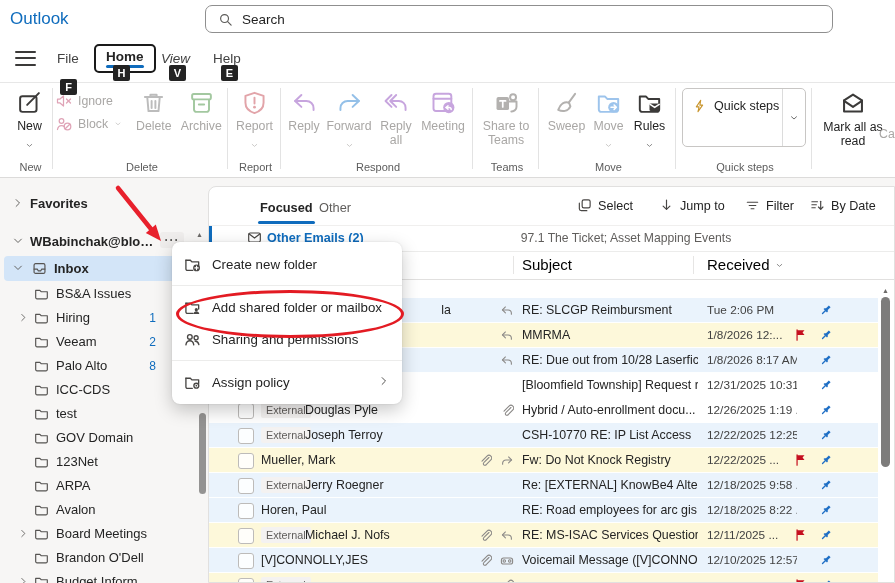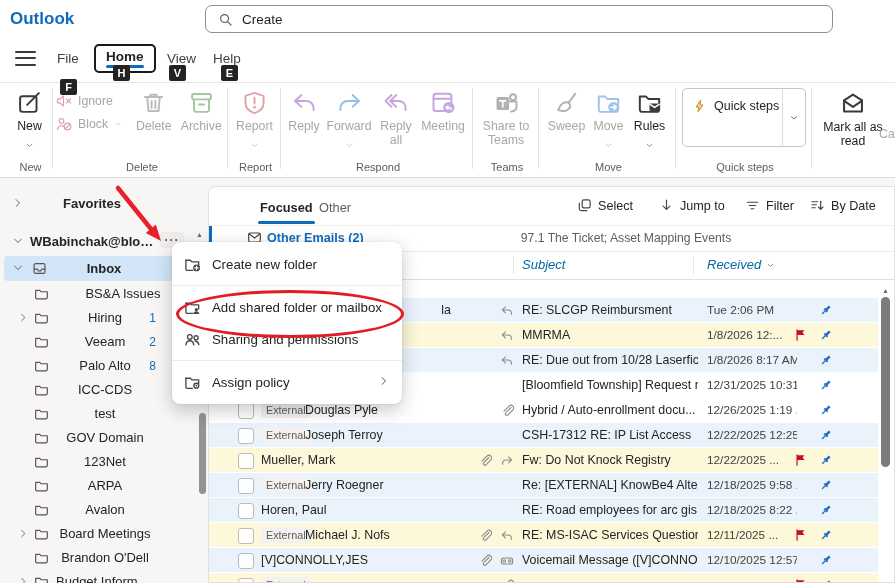--- a/index.html
+++ b/index.html
@@ -1,19 +1,19 @@
 <!DOCTYPE html>
 <html><head>
 <meta charset="utf-8">
 <style>
   html,body{margin:0;padding:0;background:#fff;}
   .stage{position:relative;width:895px;height:583px;overflow:hidden;background:#fff;
          font-family:"Liberation Sans",sans-serif;color:#242424;-webkit-font-smoothing:antialiased;}
   
-  .brand{position:absolute;left:10px;top:9px;font-size:17px;font-weight:bold;color:#0f6cbd;}
+  .brand{position:absolute;left:10px;top:9px;font-size:17px;font-weight:normal;color:#0f6cbd;}
   .searchbox{position:absolute;left:205px;top:5px;width:628px;height:28px;background:#fff;
              border:1px solid #8f8f8f;border-radius:7px;display:flex;align-items:center;gap:9px;padding:0 12px;box-sizing:border-box;}
   .searchbox .ph{font-size:13.5px;color:#1f1f1f;}
   
   .hamburger{position:absolute;left:15px;top:51px;width:21px;height:15px;cursor:pointer;}
   .hamburger i{display:block;height:2px;background:#3b3a39;border-radius:2px;margin-bottom:4.3px;}
   .navtab{position:absolute;top:51px;font-size:13.5px;color:#424242;}
   .navtab.active-box{top:44px;border:2px solid #1a1a1a;border-radius:5px;padding:3px 10px 7px;font-weight:bold;color:#242424;}
   .navtab .underline{position:absolute;left:10px;right:10px;bottom:3px;height:3px;border-radius:2px;background:#0f6cbd;}
   .keytip{position:absolute;width:17px;height:16px;background:#232323;color:#fff;font-size:11px;font-weight:bold;
@@ -37,42 +37,42 @@
   .qsteps{margin-top:2px;width:122px;height:57px;border:1px solid #c8c6c4;border-radius:5px;background:#fff;position:relative;cursor:pointer;}
   .qsteps .qlab{position:absolute;left:10px;top:10px;display:flex;gap:7px;align-items:center;font-size:12.5px;color:#242424;}
   .qsteps .qchev{position:absolute;right:0;top:0;bottom:0;width:22px;border-left:1px solid #dcdcdc;display:flex;align-items:center;justify-content:center;color:#444;}
   .overflow-frag{position:absolute;left:879px;top:127px;font-size:12.3px;color:#a9a7a5;}
   
   .content{position:absolute;left:0;top:178px;right:0;bottom:0;background:#f7f6f5;}
   .sidebar{position:absolute;left:0;top:0;width:196px;bottom:0;}
   .srow{position:absolute;left:0;width:196px;height:24px;font-size:13px;}
   .srow .tchev{position:absolute;top:5px;color:#5c5b59;}
   .srow .ficon{position:absolute;left:34px;top:4px;color:#565452;}
-  .srow .slab{position:absolute;left:56px;right:42px;top:0;line-height:24px;white-space:nowrap;overflow:hidden;text-overflow:ellipsis;text-align:center;}
+  .srow .slab{position:absolute;left:56px;right:42px;top:0;line-height:24px;white-space:nowrap;overflow:hidden;text-overflow:ellipsis;}
   .srow .count{position:absolute;right:40px;top:0;line-height:24px;font-size:12px;color:#0f6cbd;}
   .inbox-pill{position:absolute;left:4px;top:78px;width:186px;height:25px;background:#d3e5f8;border-radius:4px;}
   .more-btn{position:absolute;left:160px;top:54px;width:24px;height:16px;background:#efedec;border-radius:3px;
             color:#5c5b59;font-size:12px;letter-spacing:1px;display:flex;align-items:center;justify-content:center;cursor:pointer;font-weight:bold;}
   .sscroll-arrow{position:absolute;left:196px;top:53px;font-size:7px;color:#6d6b69;}
   .sscroll-thumb{position:absolute;left:199px;top:235px;width:7px;height:81px;background:#949392;border-radius:4px;}
   
   .panel{position:absolute;left:208px;top:8px;right:0;bottom:0;background:#fff;border:1px solid #e1e0df;
          border-radius:8px 0 0 0;box-sizing:border-box;overflow:hidden;}
   .ltabs{position:absolute;left:0;right:0;top:0;height:38px;border-bottom:1px solid #f0efee;}
   .ltab{position:absolute;top:13px;font-size:12.8px;color:#5f5d5b;cursor:pointer;}
   .ltab.active{font-weight:bold;color:#242424;}
   .ltab .tund{position:absolute;left:-2px;right:-2px;bottom:-9px;height:3px;border-radius:2px;background:#0f6cbd;}
   .ltool{position:absolute;top:11px;display:flex;align-items:center;gap:6px;font-size:12.6px;color:#242424;cursor:pointer;}
   .ltool .icon{color:#484644;}
   .grouprow{position:absolute;left:0;right:0;top:38px;height:26px;border-bottom:1px solid #ececeb;}
   .grouprow .gbar{position:absolute;left:0;top:1px;bottom:1px;width:3px;background:#0f6cbd;}
   .grouprow .genv{position:absolute;left:38px;top:5px;color:#474542;}
   .grouprow .glab2{position:absolute;left:58px;top:0;line-height:26px;font-size:12.6px;font-weight:bold;color:#0f6cbd;}
   .grouprow .gprev{position:absolute;left:240px;width:354px;top:0;line-height:26px;font-size:12.2px;color:#605e5c;text-align:center;white-space:nowrap;}
-  .colhdr{position:absolute;left:0;right:0;top:64px;height:28px;border-bottom:1px solid #e1e0df;font-size:13px;color:#0369a1;font-style:italic;}
+  .colhdr{position:absolute;left:0;right:0;top:64px;height:28px;border-bottom:1px solid #e1e0df;font-size:15px;color:#000000;}
   .colhdr .c-sub{position:absolute;left:313px;line-height:28px;}
   .colhdr .c-rec{position:absolute;left:498px;line-height:28px;display:flex;align-items:center;gap:5px;height:28px;}
   .colhdr .cdiv{position:absolute;top:5px;bottom:5px;width:1px;background:#e6e5e4;}
   .rows{position:absolute;left:0;right:16px;top:111px;}
   .mrow{position:absolute;left:0;right:0;height:25px;border-bottom:1px solid rgba(255,255,255,.95);box-sizing:border-box;}
   .mrow.bg-blue{background:#eaf3fc;} .mrow.bg-yellow{background:#fdf8da;} .mrow.bg-white{background:#fff;}
   .mrow .cb{position:absolute;left:29px;top:5px;width:14px;height:14px;border:1px solid #bdbbb9;border-radius:3px;background:rgba(255,255,255,.85);cursor:pointer;}
   .mrow .ext{position:absolute;left:52px;top:4px;font-size:10.8px;color:#5f5c5a;background:#f4f2f1;border-radius:2px;padding:1px 5px;line-height:14px;}
   .mrow .sender{position:absolute;left:52px;width:190px;top:0;line-height:25px;font-size:12.4px;color:#242424;white-space:nowrap;overflow:hidden;}
   .mrow .sender.w-badge{left:96px;width:146px;}
@@ -103,34 +103,34 @@
   <div class="brand">Outlook</div>
   <div class="searchbox">
     <span class="icon" id="search-ic">
         <span class="icon" style="color: rgb(92, 91, 89);">
           <svg width="15" height="15" viewBox="0 0 16 16" fill="none" stroke="currentColor" stroke-width="1.25" stroke-linecap="round" stroke-linejoin="round">
             <circle cx="7" cy="7" r="4.2"></circle>
             <line x1="10.3" y1="10.3" x2="14" y2="14"></line>
           </svg>
         </span>
       </span>
-    <span class="ph">Create</span>
+    <span class="ph">Search</span>
   </div>
 
   <div class="hamburger">
       <i></i>
       <i></i>
       <i></i>
     </div>
   <div id="navtabs">
       <div class="navtab" style="left: 57px;"><span>File</span></div>
       <div class="keytip" style="left: 60px; top: 79px;">F</div>
       <div class="navtab active-box" style="left: 94px;"><span>Home</span><span class="underline"></span></div>
       <div class="keytip" style="left: 113px; top: 65px;">H</div>
-      <div class="navtab" style="left: 167px;"><span>View</span></div>
+      <div class="navtab" style="left: 161px; font-style: italic;"><span>View</span></div>
       <div class="keytip" style="left: 169px; top: 65px;">V</div>
       <div class="navtab" style="left: 213px;"><span>Help</span></div>
       <div class="keytip" style="left: 221px; top: 65px;">E</div>
     </div>
   <div class="hairline" style="top:82px"></div>
 
   <div class="ribbon" id="ribbon">
       <div class="rgroup" style="left: 8px; width: 45px;">
         <div class="ritems">
           <div class="rb-big" style="width: 46px;">
@@ -714,21 +714,21 @@
                     <path d="M6.6 2h2.8v4.6l1.4 1.2v1.4H5.2V7.8l1.4-1.2z" fill="currentColor" stroke="none"></path>
                     <line x1="8" y1="9.2" x2="8" y2="13.6" stroke-width="1.5"></line>
                   </g>
                 </svg>
               </span></span>
           </div>
           <div class="mrow bg-blue" style="top: 125px;">
             <div class="cb"></div>
             <span class="ext">External</span>
             <span class="sender w-badge">Joseph Terroy</span>
-            <span class="subj">CSH-17312 RE: IP List Access</span>
+            <span class="subj">CSH-10770 RE: IP List Access</span>
             <span class="recv">12/22/2025 12:25...</span>
             <span class="pin"><span class="icon">
                 <svg width="14" height="14" viewBox="0 0 16 16" fill="none" stroke="currentColor" stroke-width="1.25" stroke-linecap="round" stroke-linejoin="round">
                   <g transform="rotate(45 8 8)">
                     <path d="M6.6 2h2.8v4.6l1.4 1.2v1.4H5.2V7.8l1.4-1.2z" fill="currentColor" stroke="none"></path>
                     <line x1="8" y1="9.2" x2="8" y2="13.6" stroke-width="1.5"></line>
                   </g>
                 </svg>
               </span></span>
           </div>

